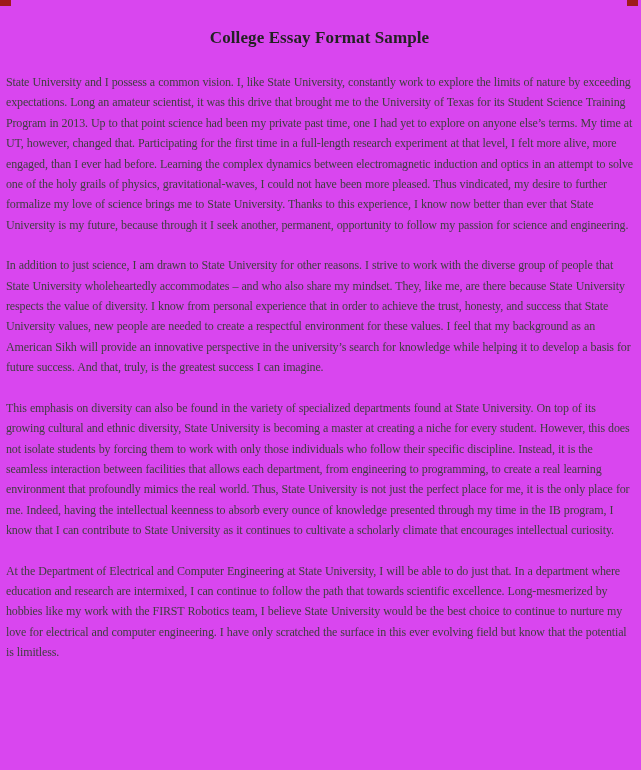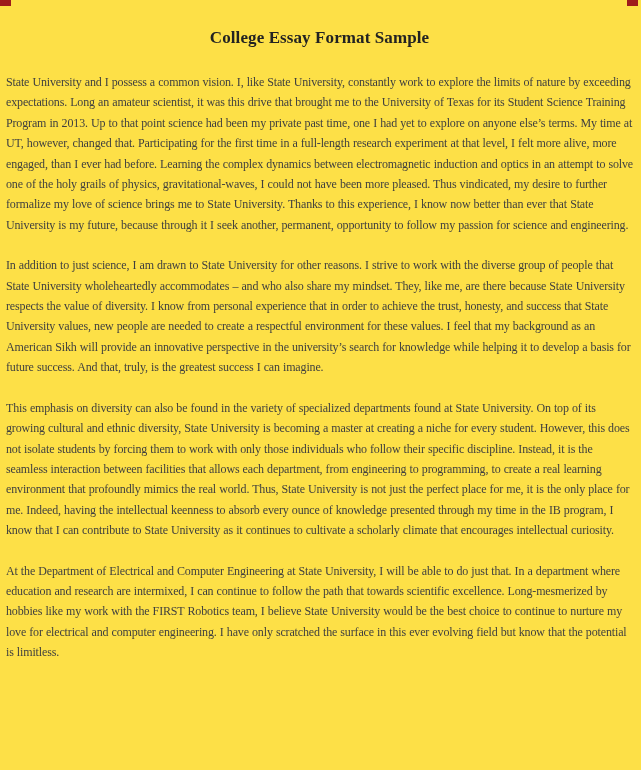--- a/index.html
+++ b/index.html
@@ -12,21 +12,21 @@
     height: 770px;
     overflow: hidden;
     position: relative;
     font-family: "Liberation Serif", "DejaVu Serif", serif;
   }
   .page {
     width: 641px;
     height: 770px;
     box-sizing: border-box;
     padding: 28px 8px 0 6px;
-    background: #fde047;
+    background: #d946ef;
     color: #3f3f3f;
     overflow: hidden;
     position: relative;
   }
   .essay-title {
     font-size: 17px;
     font-weight: bold;
     text-align: center;
     color: #222222;
     margin: 0 0 24px 0;

